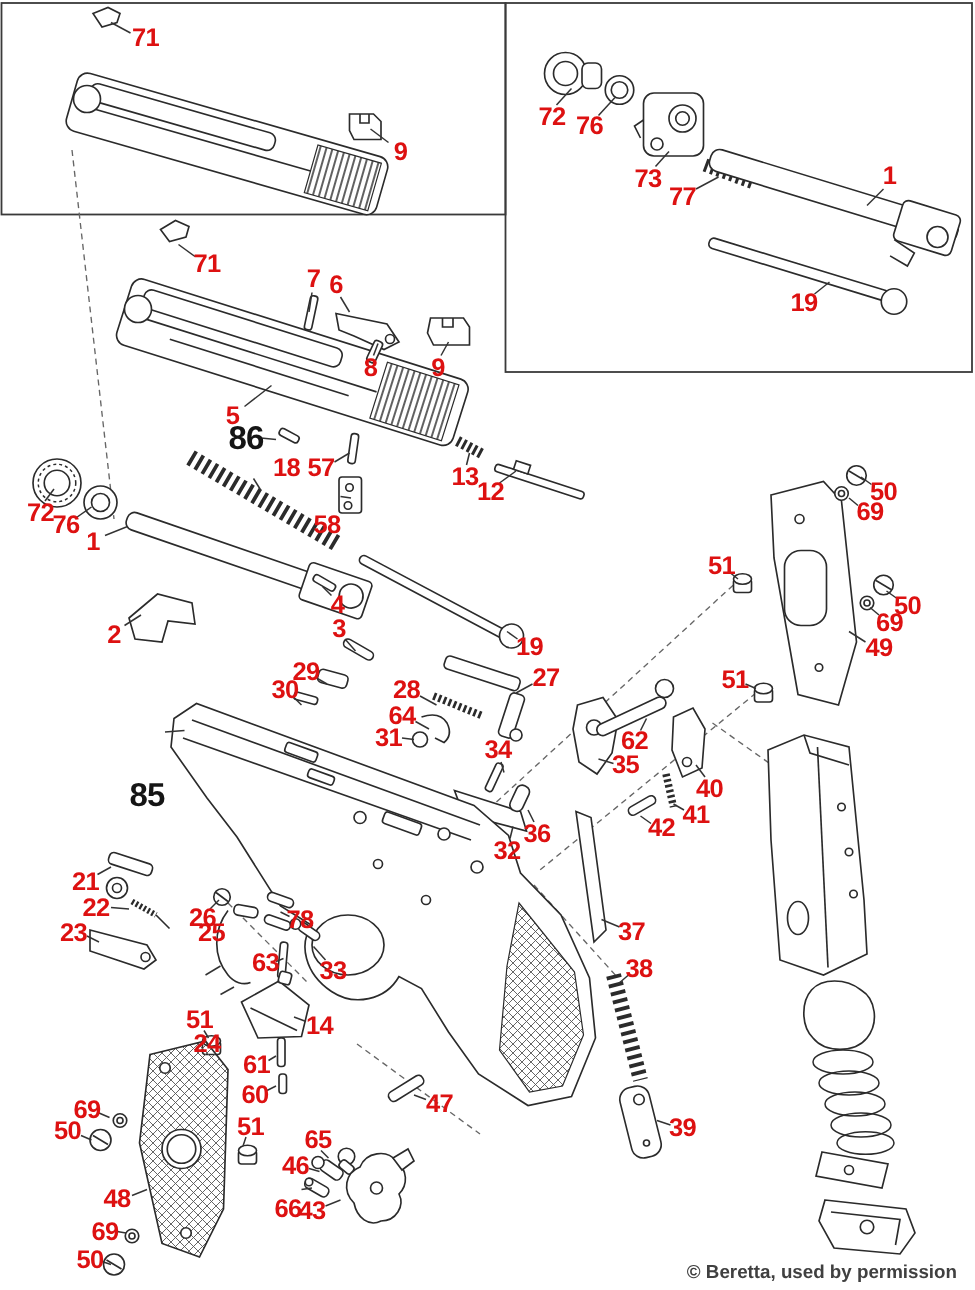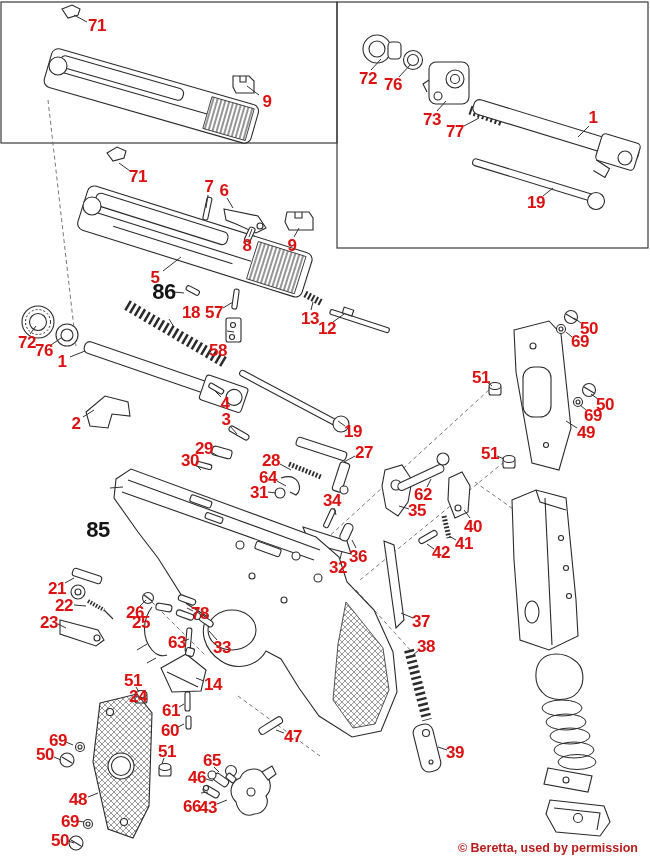--- a/index.html
+++ b/index.html
@@ -5,21 +5,21 @@
   html,body{margin:0;padding:0;background:#fff;}
   #stage{position:relative;width:650px;height:860px;background:#fff;overflow:hidden;
          font-family:"Liberation Sans",sans-serif;}
   #art{position:absolute;left:0;top:0;}
   #labels{position:absolute;left:0;top:0;width:650px;height:860px;pointer-events:none;}
   .lbl{position:absolute;transform:translate(-50%,-50%);font-weight:bold;
        font-size:17px;line-height:1;white-space:nowrap;letter-spacing:-0.5px;}
   .lbl.red{color:#dd1111;}
   .lbl.black{color:#151515;font-size:22px;}
   .copyright{position:absolute;right:12px;top:841px;font-size:12.5px;font-weight:bold;
-             color:#b91c1c;letter-spacing:0;}
+             color:#404040;letter-spacing:0;}
   svg .ln{stroke:#2b2b2b;stroke-width:1.1;fill:none;}
   svg .pt{stroke:#2b2b2b;stroke-width:1.1;fill:#ffffff;}
   svg .coil{stroke:#2b2b2b;fill:none;}
   svg .dash{stroke:#666;stroke-width:0.9;fill:none;stroke-dasharray:4 3;}
   svg #leader-layer line{stroke:#333;stroke-width:1;}
 </style>
 </head>
 <body>
 
 <div id="stage">

